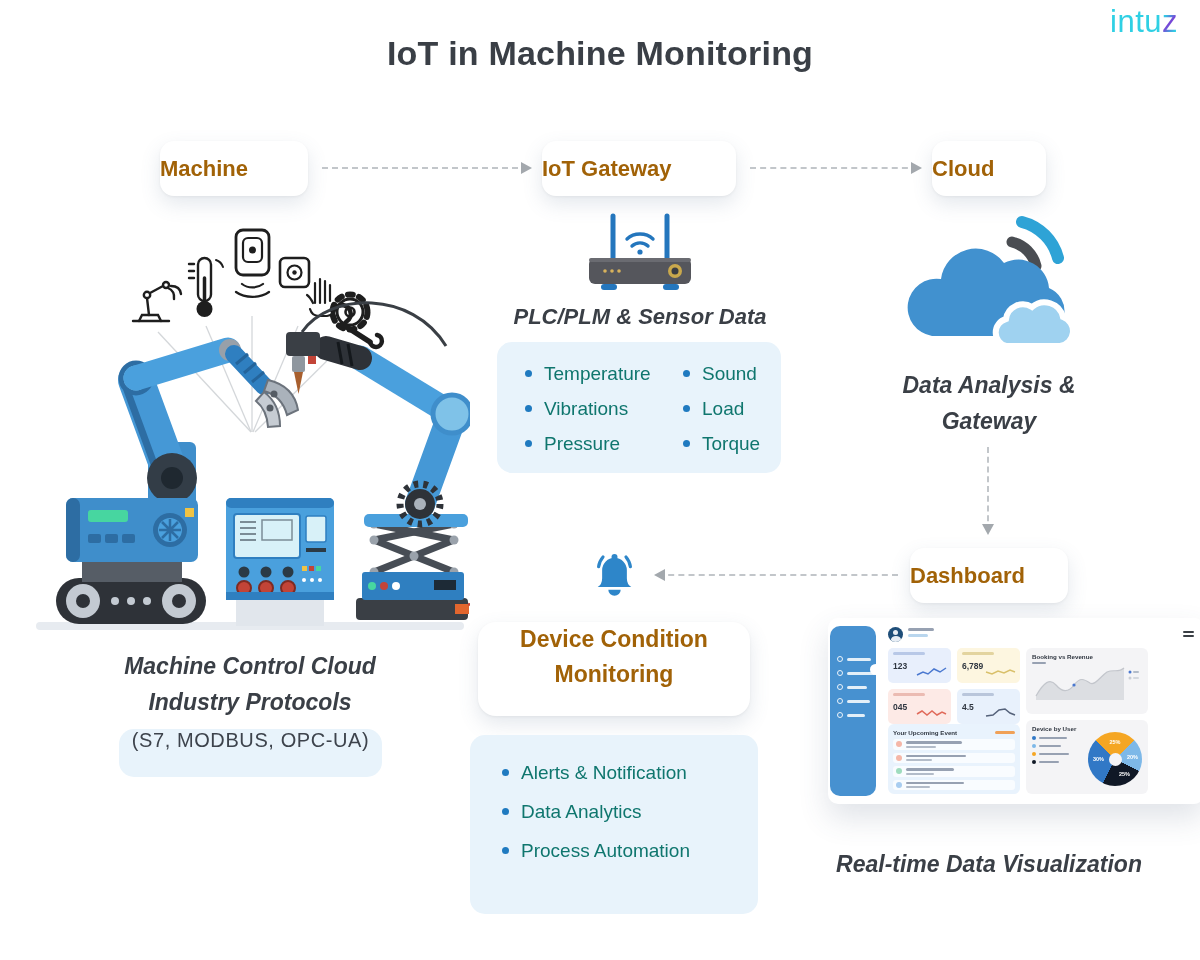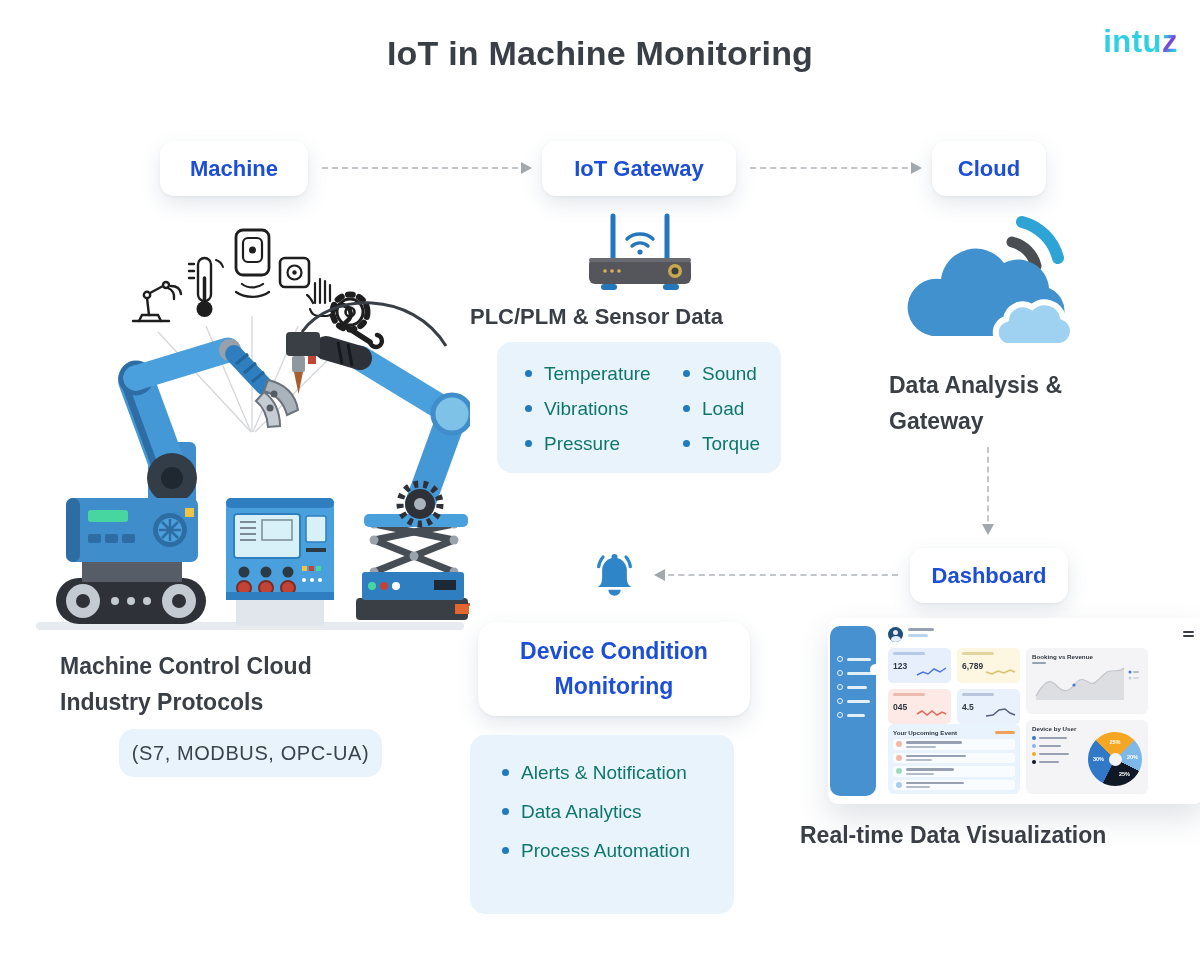--- a/index.html
+++ b/index.html
@@ -2,30 +2,30 @@
 <html><head>
 <meta charset="utf-8">
 <style>
   html,body{margin:0;padding:0;background:#fff;}
   #canvas{position:relative;width:1200px;height:960px;background:#ffffff;overflow:hidden;
           font-family:"Liberation Sans","DejaVu Sans",sans-serif;}
 
   
   .title{position:absolute;top:34px;left:0;right:0;text-align:center;
          font-size:34px;font-weight:800;color:#3a3f46;letter-spacing:.2px;}
-  .logo{position:absolute;top:24px;right:22px;font-size:31px;font-weight:700;
+  .logo{position:absolute;top:4px;right:22px;font-size:31px;font-weight:400;
         color:#2fd0e4;letter-spacing:.5px;margin-left:24px;}
   .logo .z{background:linear-gradient(135deg,#2fd0e4 28%,#7b3fd6 52%,#2fd0e4 78%);
            -webkit-background-clip:text;background-clip:text;color:transparent;}
 
   
   .flow-node{position:absolute;background:#fff;border-radius:14px;
              box-shadow:0 8px 20px rgba(90,110,140,.16),0 1px 3px rgba(0,0,0,.05);
-             display:flex;align-items:center;justify-content:center;
-             color:#1d4ed8;font-weight:800;font-size:22px;}
+             display:flex;align-items:center;
+             color:#a16207;font-weight:800;font-size:22px;}
   #node-machine{left:160px;top:141px;width:148px;height:55px;}
   #node-gateway{left:542px;top:141px;width:194px;height:55px;}
   #node-cloud{left:932px;top:141px;width:114px;height:55px;}
   #node-dashboard{left:910px;top:548px;width:158px;height:55px;}
   #node-monitoring{left:478px;top:622px;width:272px;height:94px;flex-direction:column;
                    font-size:23px;line-height:35px;border-radius:18px;}
 
   
   .arrow-h{position:absolute;height:0;border-top:2px dashed #c2c6ca;}
   .arrow-h.to-right::after{content:"";position:absolute;right:-4px;top:-7px;
@@ -34,32 +34,32 @@
       border-right:11px solid #a3a8ad;border-top:6px solid transparent;border-bottom:6px solid transparent;}
   .arrow-v{position:absolute;width:0;border-left:2px dashed #c2c6ca;}
   .arrow-v::after{content:"";position:absolute;bottom:-4px;left:-7px;
       border-top:11px solid #a3a8ad;border-left:6px solid transparent;border-right:6px solid transparent;}
   #arrow-1{left:322px;top:167px;width:206px;}
   #arrow-2{left:750px;top:167px;width:168px;}
   #arrow-3{left:987px;top:447px;height:84px;}
   #arrow-4{left:658px;top:574px;width:240px;}
 
   
-  .caption{position:absolute;font-weight:800;color:#3a3f46;font-size:23px;line-height:36px;}
+  .caption{position:absolute;text-align:center;font-weight:800;color:#3a3f46;font-size:23px;line-height:36px;font-style:italic;}
   #cap-machine{left:60px;top:648px;width:380px;}
   #cap-plc{left:470px;top:299px;width:340px;font-size:22px;}
   #cap-cloud{left:889px;top:367px;width:200px;}
-  #cap-realtime{left:800px;top:817px;width:378px;}
+  #cap-realtime{left:800px;top:846px;width:378px;}
 
   .panel{position:absolute;background:#e8f3fb;border-radius:15px;}
-  #panel-protocols{left:119px;top:729px;width:263px;height:48px;display:flex;align-items:center;
+  #panel-protocols{left:119px;top:729px;width:263px;height:48px;display:flex;align-items:flex-start;
       justify-content:center;font-size:20px;letter-spacing:.6px;color:#3d434c;font-weight:500;}
   #panel-sensors{left:497px;top:342px;width:284px;height:131px;display:flex;padding:8px 0 0 26px;box-sizing:border-box;}
   #panel-sensors .col1{width:158px;}
-  #panel-monitor-list{left:470px;top:735px;width:264px;height:179px;padding:10px 0 0 30px;box-sizing:border-box;}
+  #panel-monitor-list{left:470px;top:735px;width:288px;height:179px;padding:10px 0 0 30px;box-sizing:border-box;}
 
   ul.blist{list-style:none;margin:0;padding:0;}
   ul.blist li{position:relative;padding-left:21px;font-size:19px;color:#0f766e;margin:13px 0;font-weight:500;}
   ul.blist li::before{content:"";position:absolute;left:2px;top:7px;width:7px;height:7px;border-radius:50%;background:#1f7ac0;}
   #panel-monitor-list li{margin:17px 0;}
 
   
   .illus{position:absolute;}
   #robot-scene{left:30px;top:228px;width:440px;height:412px;}
   #router{left:575px;top:210px;width:130px;height:86px;}

